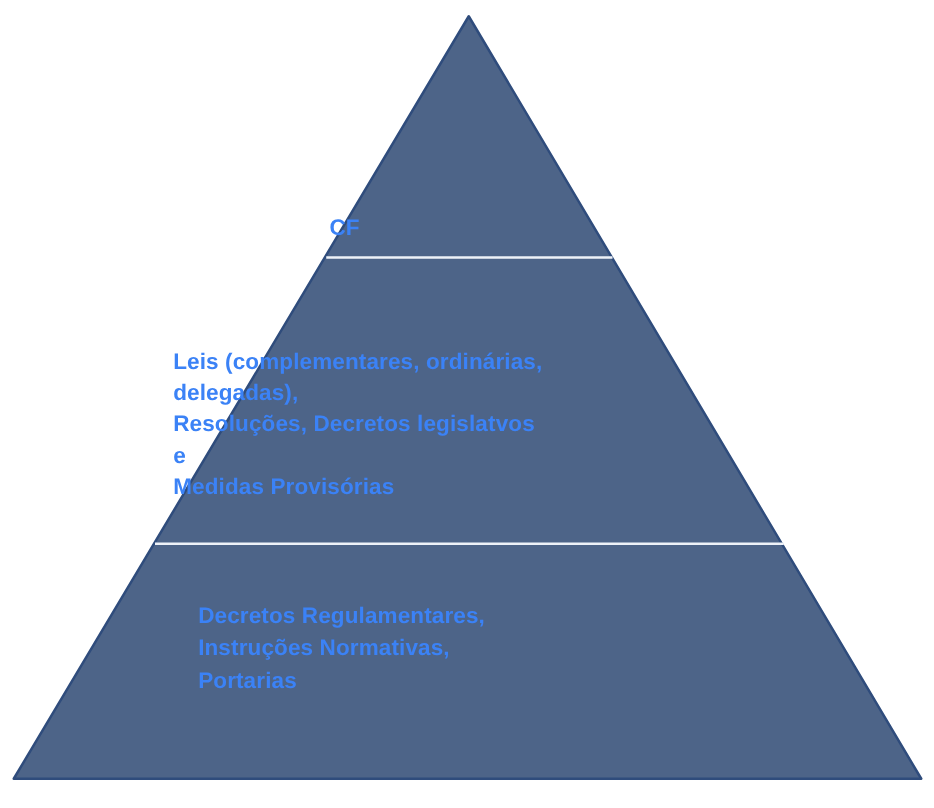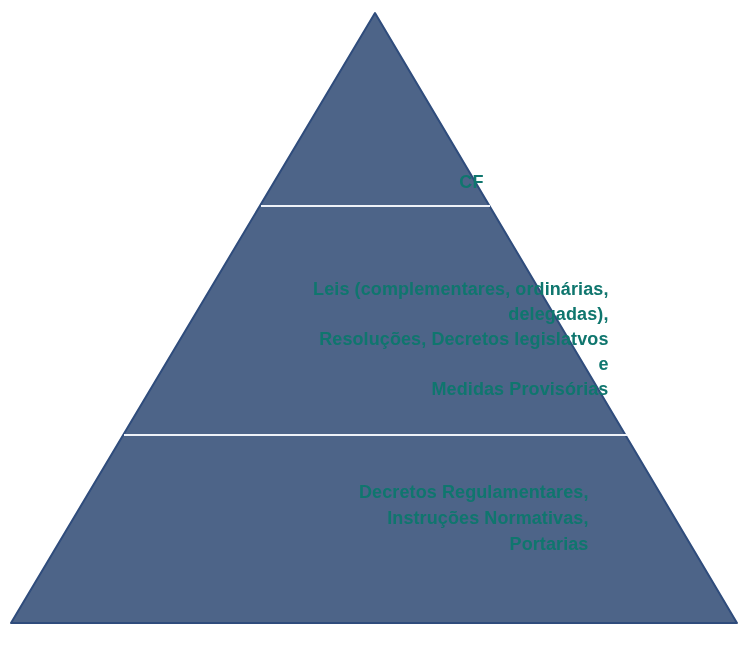--- a/index.html
+++ b/index.html
@@ -18,24 +18,24 @@
   .stage svg {
     position: absolute;
     left: 0;
     top: 0;
     display: block;
   }
   .tier-label {
     position: absolute;
     left: 50%;
     transform: translateX(-50%);
-    color: #0f766e;
+    color: #3b82f6;
     font-weight: 700;
     font-size: 18px;
-    text-align: right;
+    text-align: left;
     white-space: pre-line;
     letter-spacing: 0.1px;
   }
   .tier-label.tier-1 {
     top: 170px;
     line-height: 25px;
     width: 220px;
   }
   .tier-label.tier-2 {
     top: 277px;

